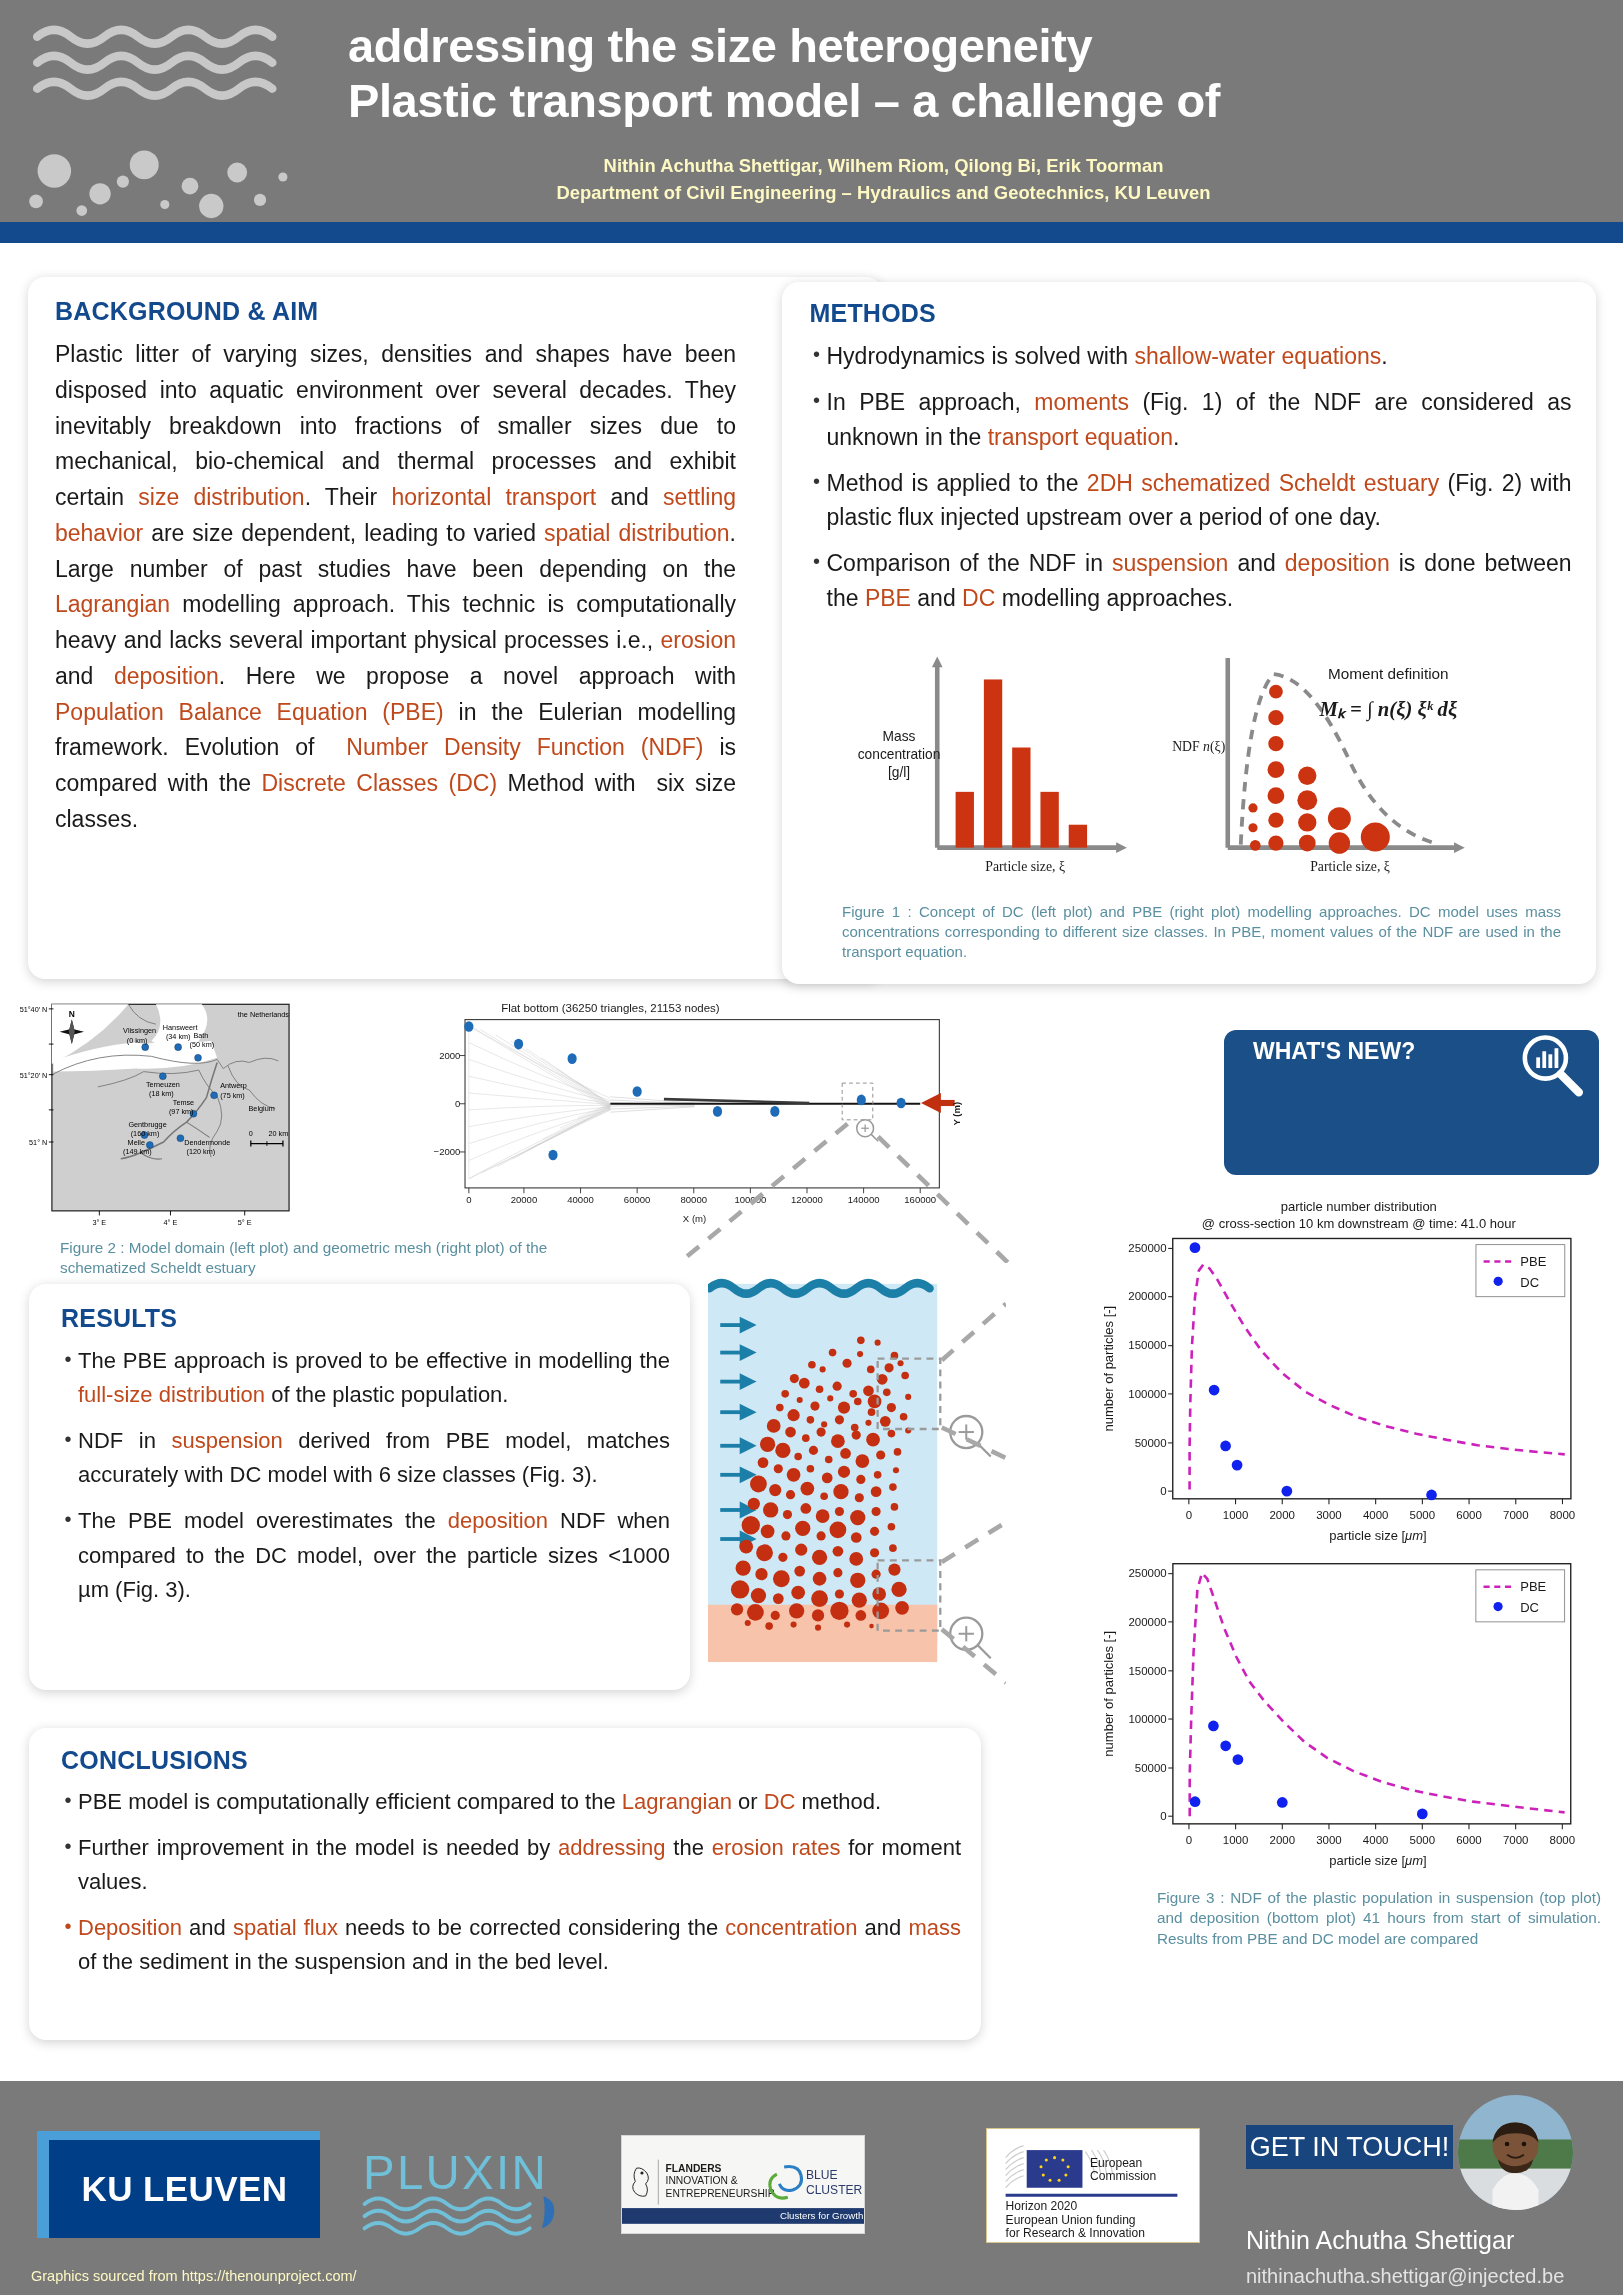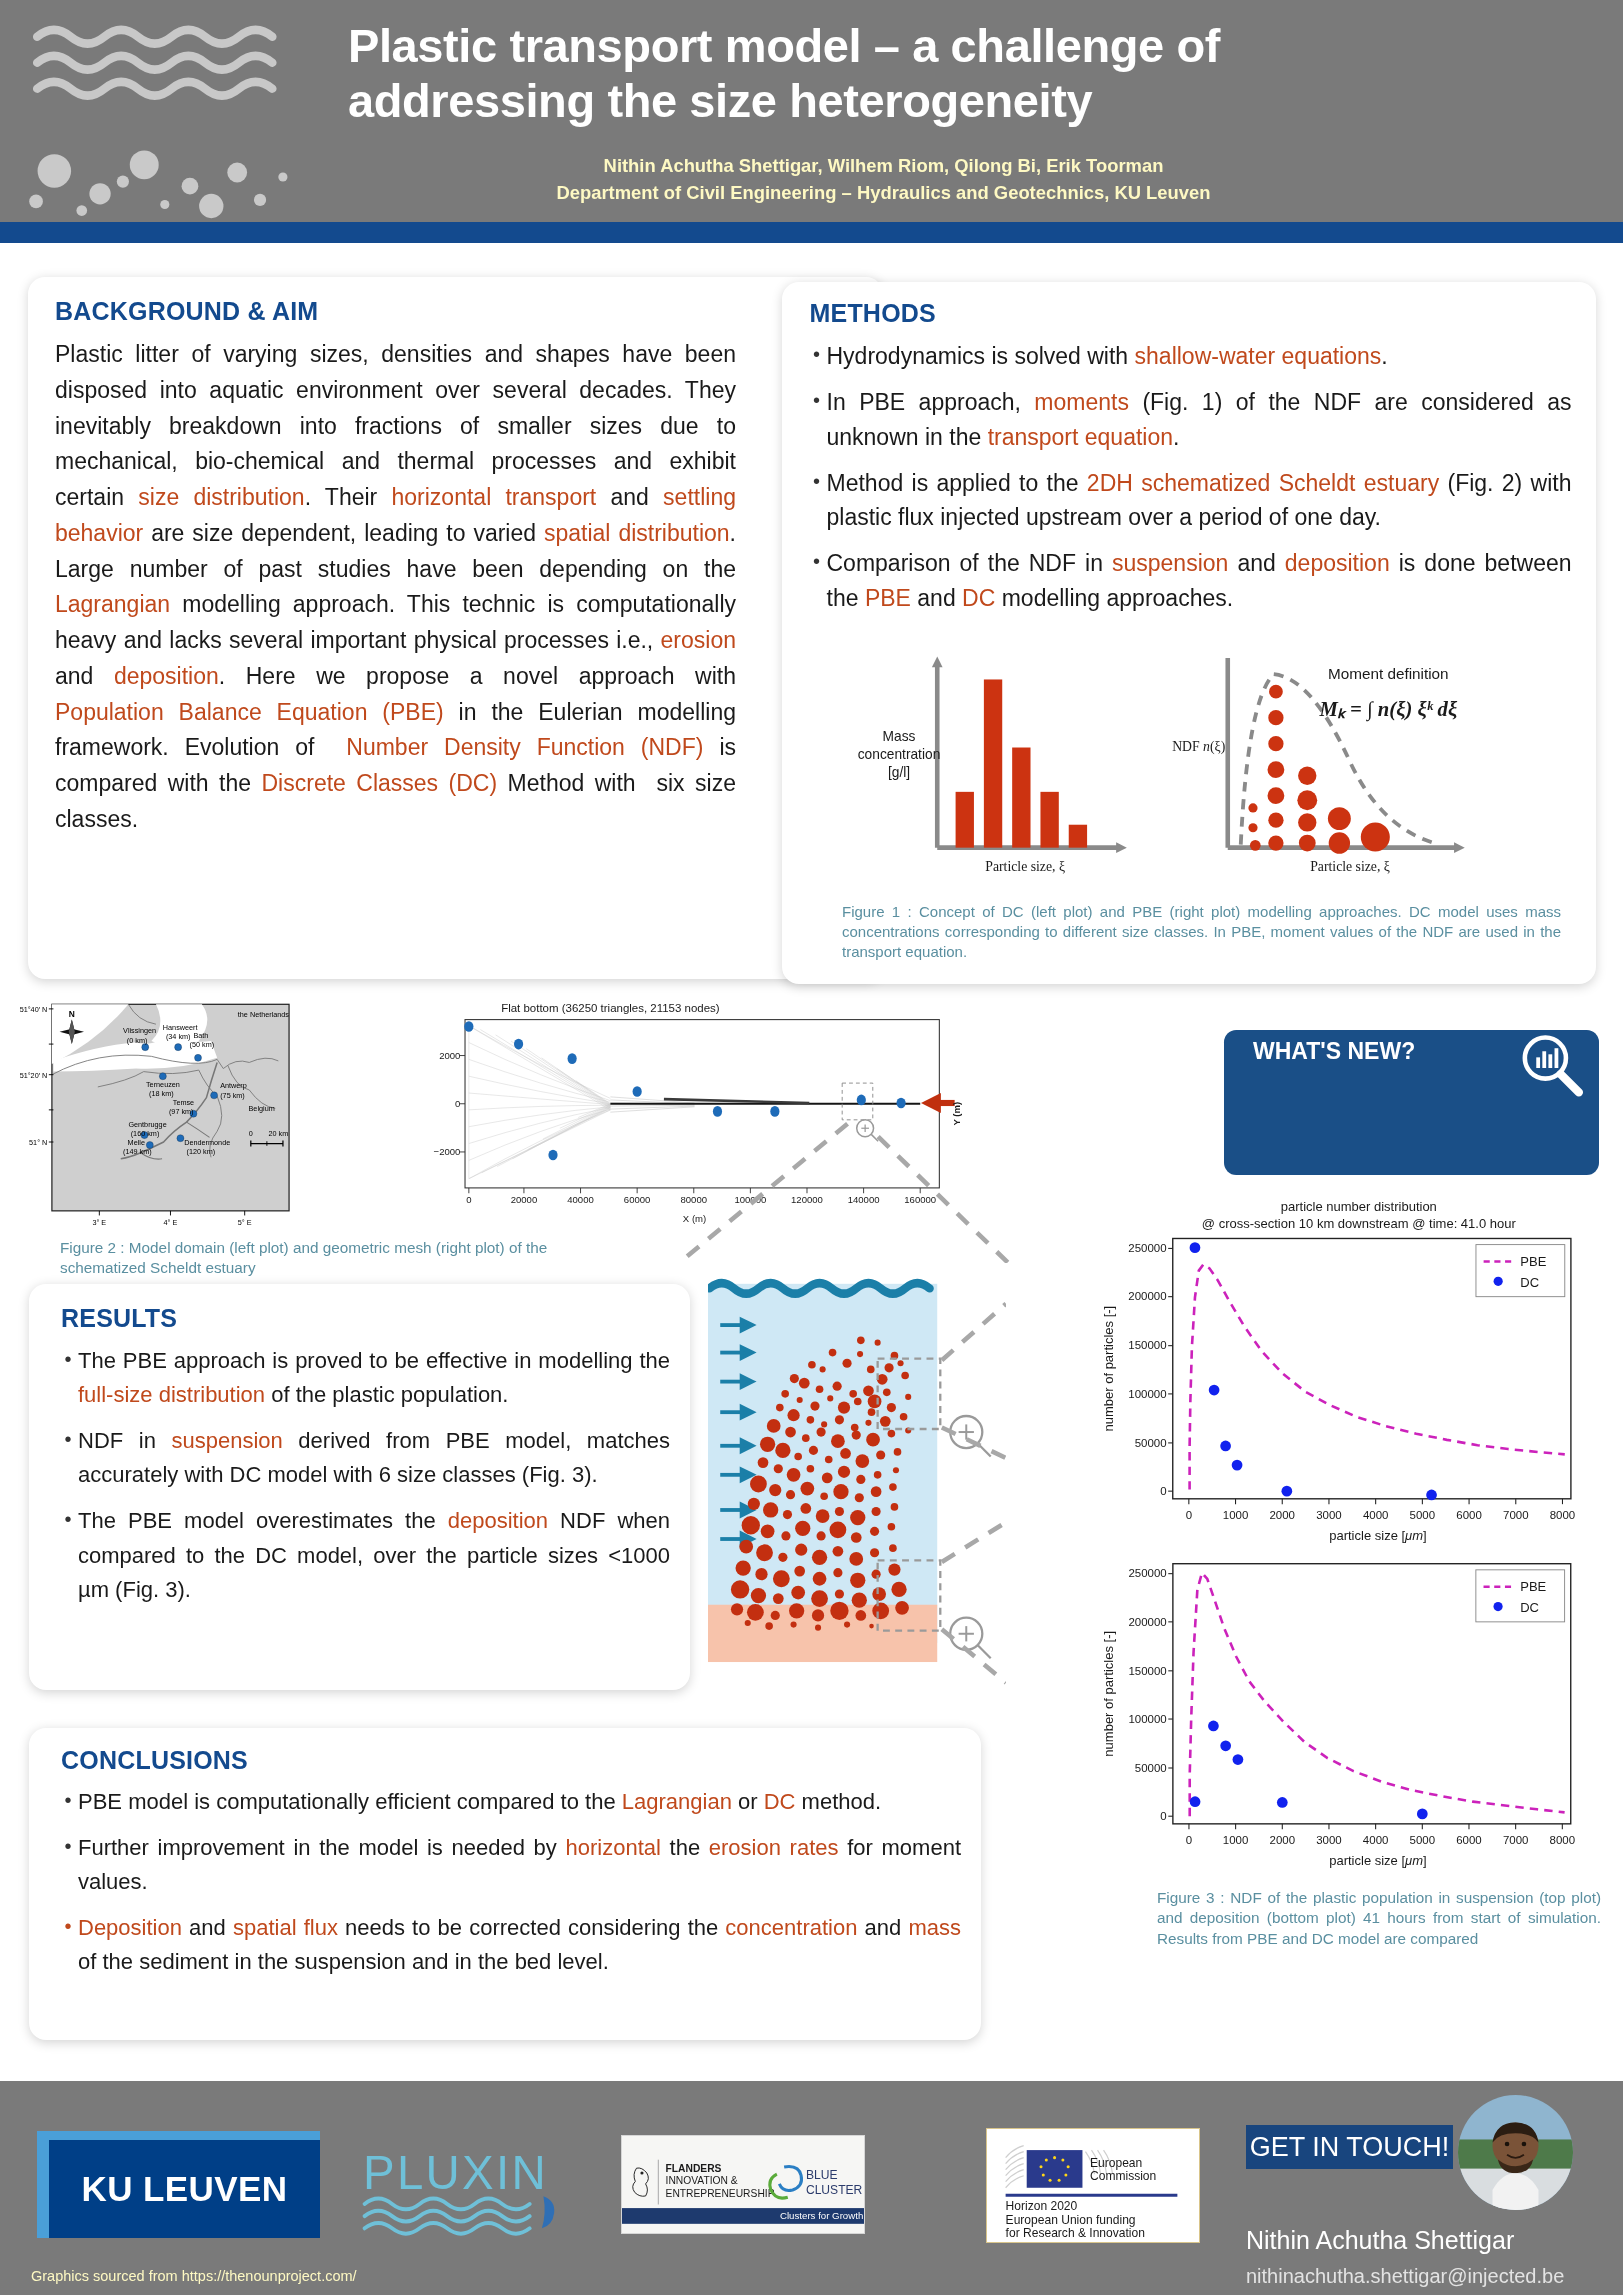--- a/index.html
+++ b/index.html
@@ -153,22 +153,22 @@
         <circle cx="36" cy="78" r="9"></circle>
       <circle cx="96" cy="90" r="7"></circle>
         <circle cx="150" cy="52" r="8"></circle>
       <circle cx="205" cy="82" r="6"></circle>
         <circle cx="300" cy="40" r="13"></circle>
       <circle cx="330" cy="76" r="8"></circle>
         <circle cx="360" cy="46" r="6"></circle>
     </g>
   </svg>
   <div class="header-title">
+    <div>addressing the size heterogeneity</div>
     <div>Plastic transport model – a challenge of</div>
-    <div>addressing the size heterogeneity</div>
   </div>
   <div class="header-authors">
     <div>Nithin Achutha Shettigar, Wilhem Riom, Qilong Bi, Erik Toorman</div>
     <div>Department of Civil Engineering – Hydraulics and Geotechnics, KU Leuven</div>
   </div>
 </div>
 <div class="blue-bar"></div>
 
 <div class="card" id="card-bg">
   <div class="sec-title" id="bg-title">BACKGROUND &amp; AIM</div>
@@ -483,21 +483,21 @@
 
 <div class="card" id="card-concl">
   <div class="sec-title" id="co-title">CONCLUSIONS</div>
   <div id="co-list">
     <div class="bullet-row">
       <div class="bullet-dot">•</div>
       <div class="bullet-txt">PBE model is computationally efficient compared to the <span class="hl">Lagrangian</span> or <span class="hl">DC</span> method.</div>
     </div>
     <div class="bullet-row">
       <div class="bullet-dot">•</div>
-      <div class="bullet-txt">Further improvement in the model is needed by <span class="hl">horizontal</span> the <span class="hl">erosion rates</span> for moment values.</div>
+      <div class="bullet-txt">Further improvement in the model is needed by <span class="hl">addressing</span> the <span class="hl">erosion rates</span> for moment values.</div>
     </div>
     <div class="bullet-row">
       <div class="bullet-dot" style="color:#c0491c">•</div>
       <div class="bullet-txt"><span class="hl">Deposition</span> and <span class="hl">spatial flux</span> needs to be corrected considering the <span class="hl">concentration</span> and <span class="hl">mass</span> of the sediment in the suspension and in the bed level.</div>
     </div>
   </div>
 </div>
 
 <svg id="watercol" viewBox="0 0 390 560">
   <rect x="0" y="18" width="300" height="470" fill="#cfe8f5"></rect>

